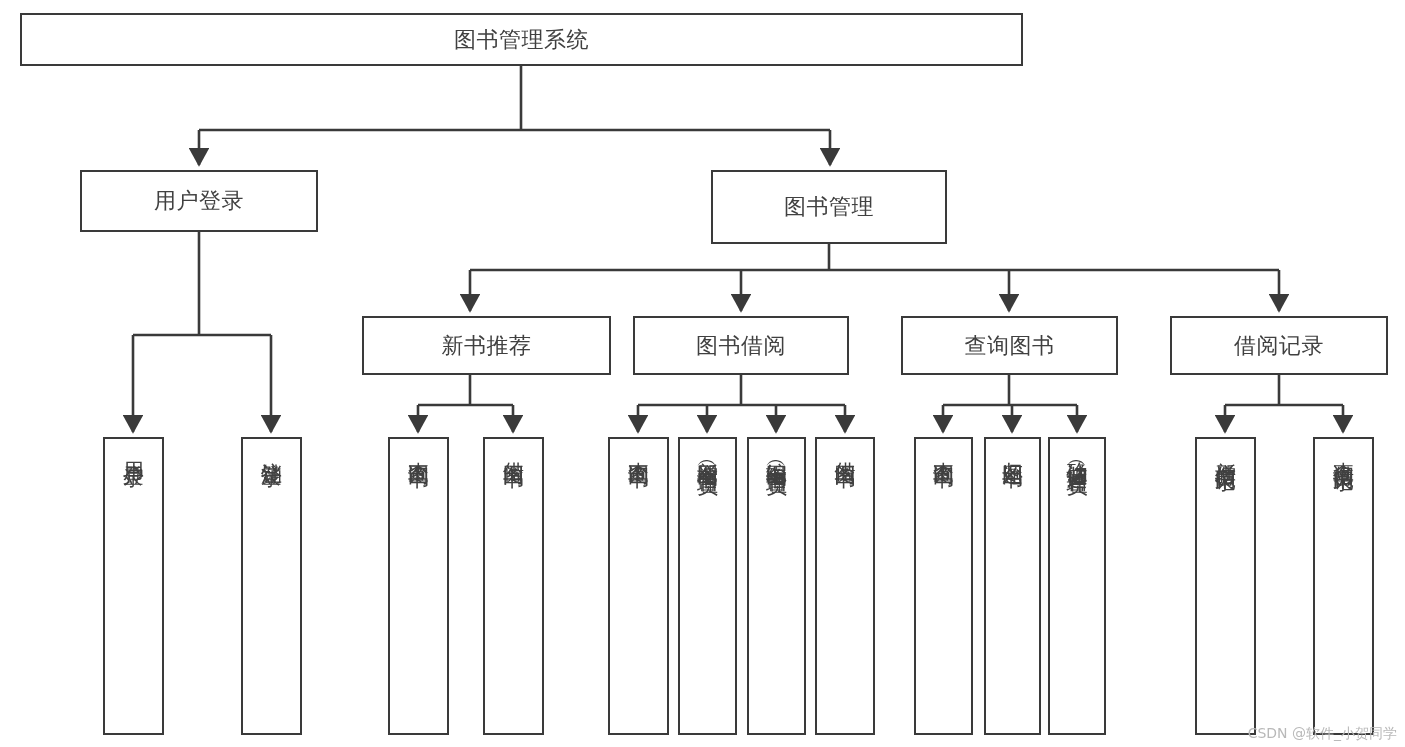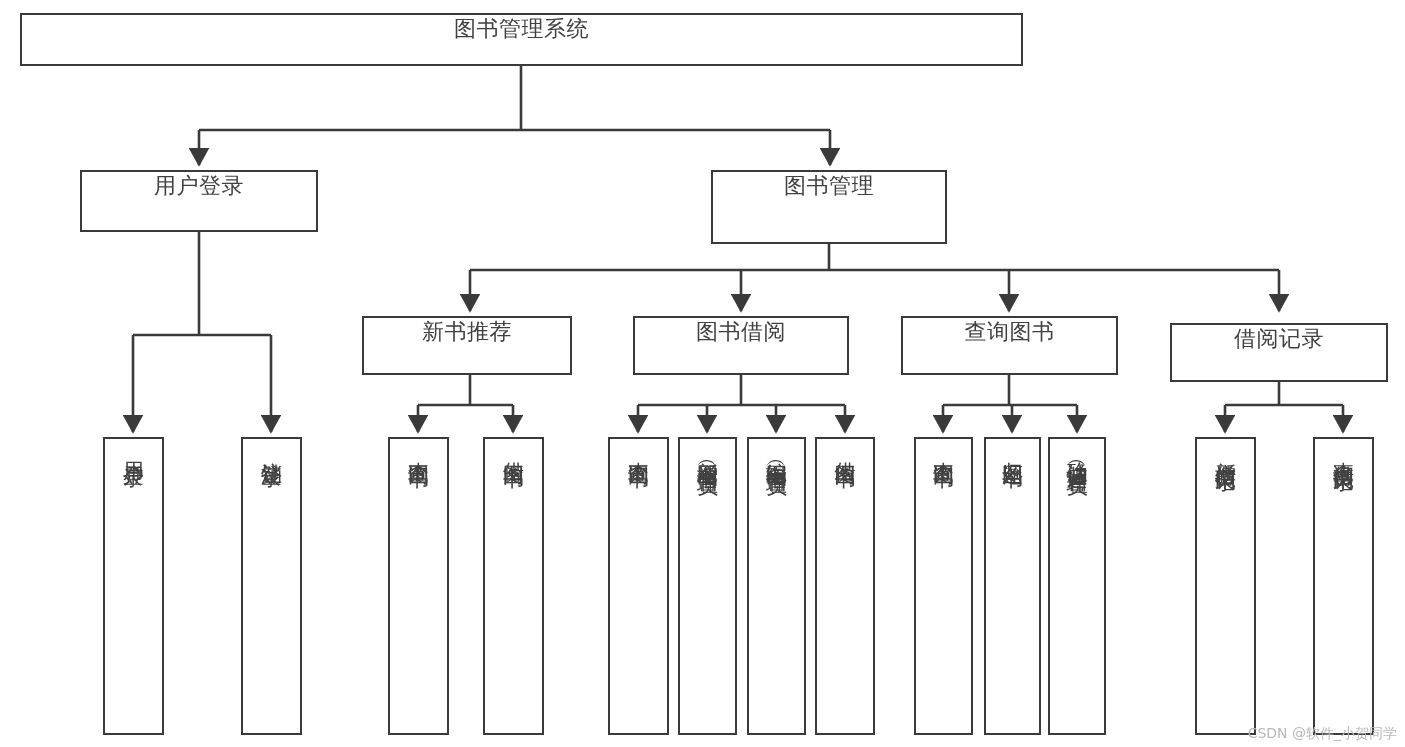--- a/index.html
+++ b/index.html
@@ -23,21 +23,21 @@
     top: 0;
     width: 1405px;
     height: 747px;
   }
   .node {
     position: absolute;
     box-sizing: border-box;
     border: 2.2px solid #3a3a3a;
     background: #ffffff;
     display: flex;
-    align-items: flex-start;
+    align-items: center;
     justify-content: center;
     color: #404040;
     z-index: 3;
   }
   .node .label {
     color: #404040;
     line-height: 1.25;
   }
   .node.horiz .label {
     font-size: 22px;
@@ -126,30 +126,30 @@
     <span class="label">图书管理系统</span>
   </div>
 
   <div class="node horiz" id="node-l1-0" style="left: 80px; top: 170px; width: 238px; height: 62px;">
     <span class="label">用户登录</span>
   </div>
   <div class="node horiz" id="node-l1-1" style="left: 711px; top: 170px; width: 236px; height: 74px;">
     <span class="label">图书管理</span>
   </div>
 
-  <div class="node horiz" id="node-l2-0" style="left: 362px; top: 316px; width: 210px; height: 59px;">
+  <div class="node horiz" id="node-l2-0" style="left: 362px; top: 316px; width: 249px; height: 59px;">
     <span class="label">新书推荐</span>
   </div>
   <div class="node horiz" id="node-l2-1" style="left: 633px; top: 316px; width: 216px; height: 59px;">
     <span class="label">图书借阅</span>
   </div>
   <div class="node horiz" id="node-l2-2" style="left: 901px; top: 316px; width: 217px; height: 59px;">
     <span class="label">查询图书</span>
   </div>
-  <div class="node horiz" id="node-l2-3" style="left: 1170px; top: 323px; width: 218px; height: 59px;">
+  <div class="node horiz" id="node-l2-3" style="left: 1170px; top: 316px; width: 218px; height: 59px;">
     <span class="label">借阅记录</span>
   </div>
 
   <div class="node vert" id="node-leaf-0" style="left: 103px; top: 437px; width: 61px; height: 298px;">
     <span class="label">用户登录</span>
   </div>
   <div class="node vert" id="node-leaf-1" style="left: 241px; top: 437px; width: 61px; height: 298px;">
     <span class="label">注销登录</span>
   </div>
   <div class="node vert" id="node-leaf-2" style="left: 388px; top: 437px; width: 61px; height: 298px;">

